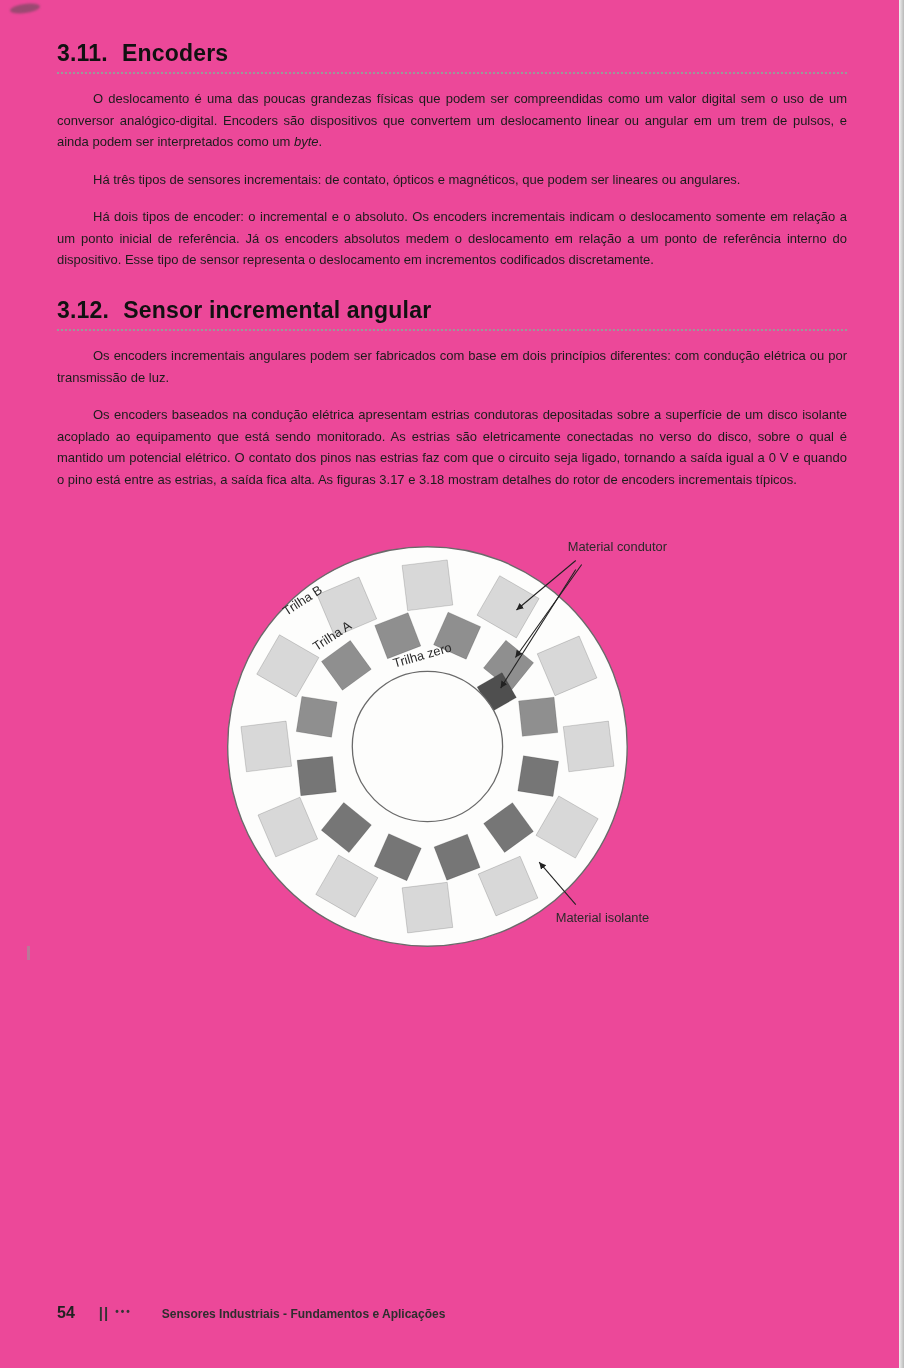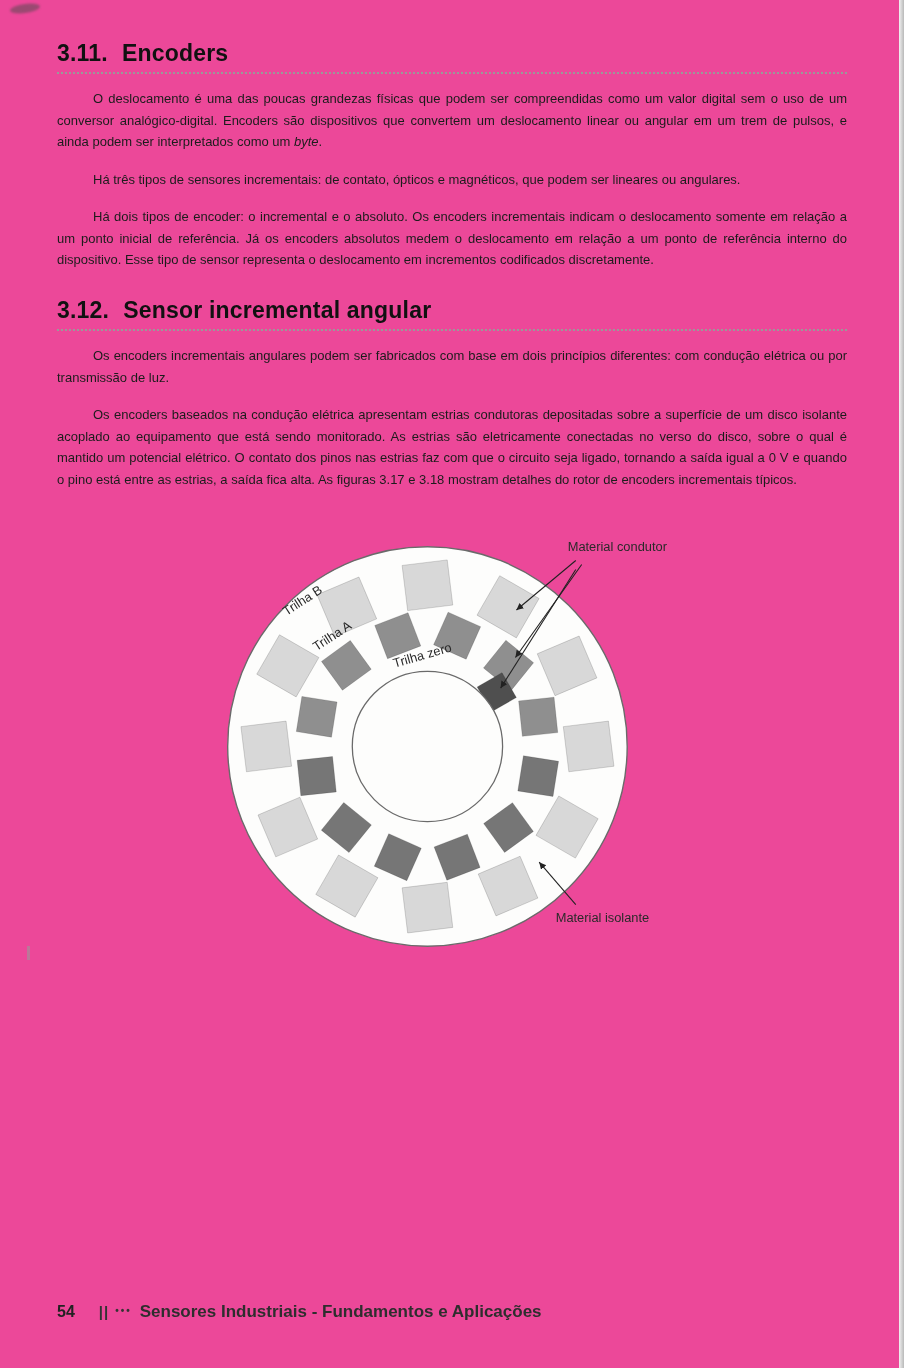--- a/index.html
+++ b/index.html
@@ -15,21 +15,21 @@
   .para em{font-style:italic;}
   .sec2{margin-top:26px;}
   .fig{margin:18px 0 0;text-align:center;}
   .fig svg{margin-left:30px;}
   .caption{font-size:13px;font-weight:700;margin-top:6px;color:#111;}
   .svg-label{font-size:13px;fill:#2a2a2a;font-family:"Liberation Sans","DejaVu Sans",sans-serif;}
   .footer{position:absolute;left:57px;bottom:46px;display:flex;align-items:baseline;font-weight:bold;}
   .pnum{font-size:16px;color:#222;}
   .pmarks{margin-left:24px;font-size:15px;letter-spacing:1px;color:#333;}
   .pdots{margin-left:6px;font-size:10px;letter-spacing:2px;color:#333;position:relative;top:-3px;}
-  .ptitle{margin-left:8px;font-size:17px;color:#2e2e2e;}
+  .ptitle{margin-left:30px;font-size:12px;color:#2e2e2e;}
   .scan-edge-right{position:absolute;top:0;right:0;width:5px;height:100%;background:linear-gradient(to right,#f2f2f2,#b9b9b9);}
   .scan-smudge{position:absolute;top:4px;left:10px;width:30px;height:9px;background:#4a4a4a;opacity:.5;border-radius:50%;transform:rotate(-8deg);filter:blur(1px);}
   .left-tick{position:absolute;left:27px;top:946px;width:3px;height:14px;background:#9a9a9a;opacity:.6;}
 </style>
 </head>
 <body>
 
 <div class="page">
   <div class="scan-smudge"></div>
   <div class="left-tick"></div>

